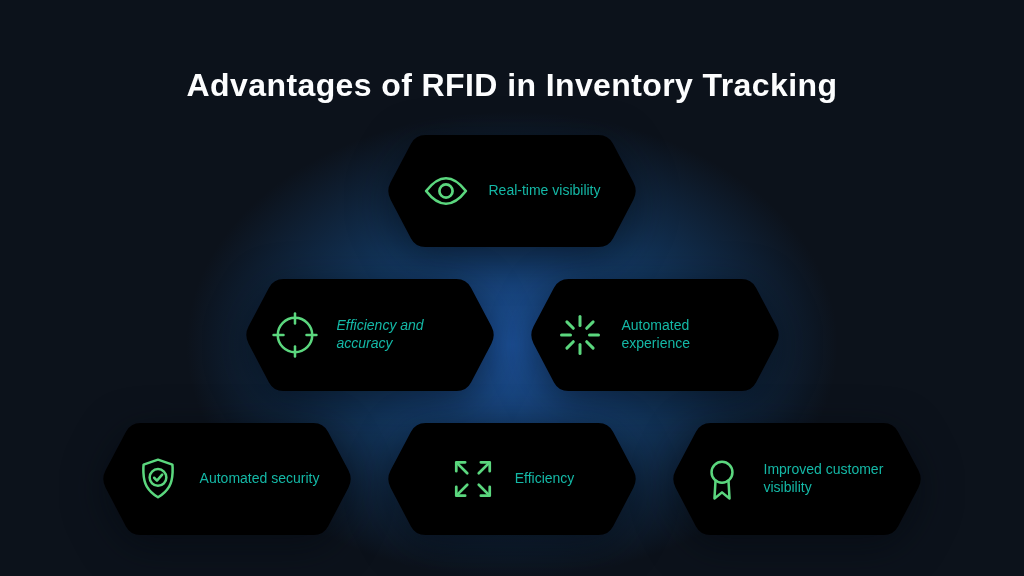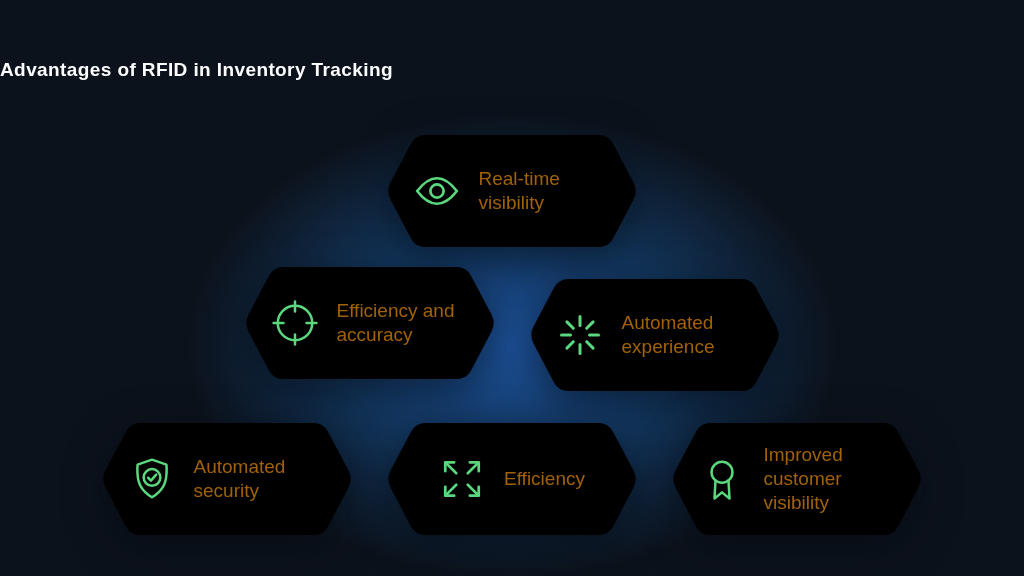--- a/index.html
+++ b/index.html
@@ -8,38 +8,38 @@
     background:#0c121b;
     font-family:"Liberation Sans",sans-serif;
   }
   .glow{
     position:absolute;inset:0;
     background:radial-gradient(ellipse 440px 315px at 512px 345px,
       rgba(30,85,160,0.96) 0%, rgba(21,64,111,0.78) 38%, rgba(13,19,28,0) 74%);
   }
   .title{
     position:absolute;top:46px;left:0;right:0;
-    text-align:left;font-size:19px;font-weight:700;
+    text-align:center;font-size:32px;font-weight:700;
     color:#fcfdfe;letter-spacing:0.4px;
   }
   .hex-card{position:absolute;width:256px;height:118px;}
   .hex{position:absolute;left:0;top:0;filter:drop-shadow(0 10px 20px rgba(2,7,14,0.55));}
   .hex-content{
     position:absolute;inset:0;display:flex;align-items:center;justify-content:center;
     gap:19px;padding:0 24px;
   }
   .card-icon{flex:none;width:46px;height:46px;display:flex;align-items:center;justify-content:center;}
   .card-icon svg{stroke:#5bd77e;fill:none;stroke-linecap:round;stroke-linejoin:round;}
   .card-label{
-    font-size:19px;line-height:1.26;color:#a16207;font-weight:500;
+    font-size:14px;line-height:1.26;color:#14b8a6;font-weight:500;
     max-width:132px;
   }
   
   .pos-1{left:384px;top:132px;}
-  .pos-2{left:242px;top:264px;}
+  .pos-2{left:242px;top:276px;font-style:italic;}
   .pos-3{left:527px;top:276px;}
   .pos-4{left:99px;top:420px;}
   .pos-5{left:384px;top:420px;}
   .pos-6{left:669px;top:420px;}
 </style>
 </head>
 <body>
 
 <svg width="0" height="0" style="position:absolute" aria-hidden="true">
   <defs>

